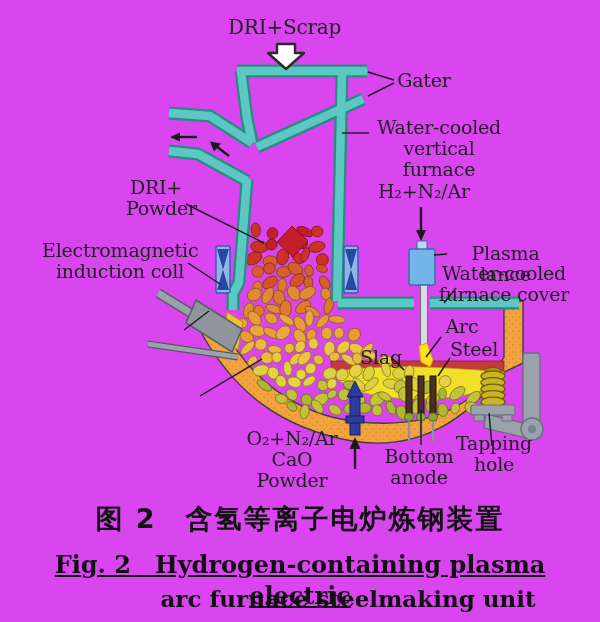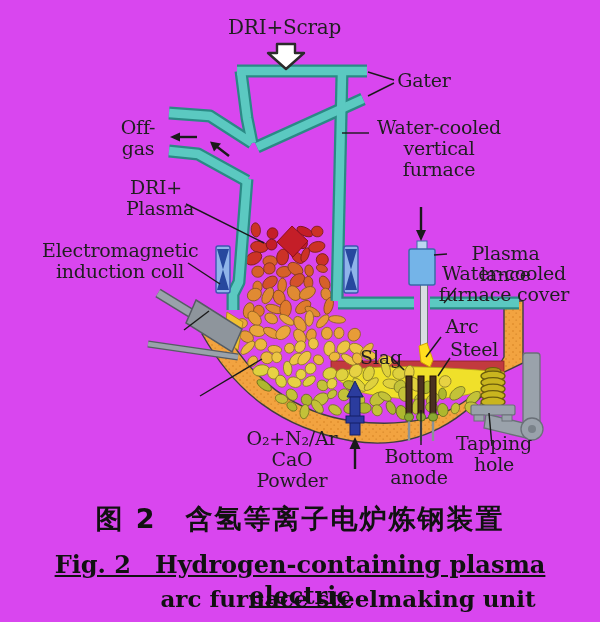--- a/index.html
+++ b/index.html
@@ -291,26 +291,25 @@
     <polygon points="421,241 416,230 426,230" stroke="none"></polygon>
     <line x1="355" y1="469" x2="355" y2="447"></line>
     <polygon points="355,437 349.5,449 360.5,449" stroke="none"></polygon>
   </g>
 
   <path d="M277,44 L295,44 L295,53 L304,53 L286,69 L268,53 L277,53 Z" fill="#ffffff" stroke="#2b2b2b" stroke-width="2.4" stroke-linejoin="round"></path>
 </svg>
 
   <div class="lbl" style="left:228px;top:16px;width:110px;font-size:20px">DRI+Scrap</div>
   <div class="lbl left" style="left:394px;top:70px;width:60px">Gater</div>
-  <div class="lbl" style="left:112px;top:117px;width:52px">Off-
-gas</div>
   <div class="lbl" style="left:126px;top:177px;width:60px">DRI+
-Plasma</div>
+Powder</div>
   <div class="lbl" style="left:366px;top:117px;width:146px">Water-cooled
 vertical furnace</div>
+  <div class="lbl" style="left:378px;top:181px;width:90px">H₂+N₂/Ar</div>
   <div class="lbl left" style="left:448px;top:243px;width:115px">Plasma lance</div>
   <div class="lbl" style="left:42px;top:240px;width:156px">Electromagnetic
 induction coll</div>
   <div class="lbl" style="left:438px;top:263px;width:132px">Water-cooled
 furnace cover</div>
   <div class="lbl" style="left:358px;top:347px;width:46px">Slag</div>
   <div class="lbl" style="left:442px;top:316px;width:40px">Arc</div>
   <div class="lbl left" style="left:447px;top:339px;width:54px">Steel</div>
   <div class="lbl" style="left:234px;top:428px;width:116px">O₂+N₂/Ar
 CaO Powder</div>

